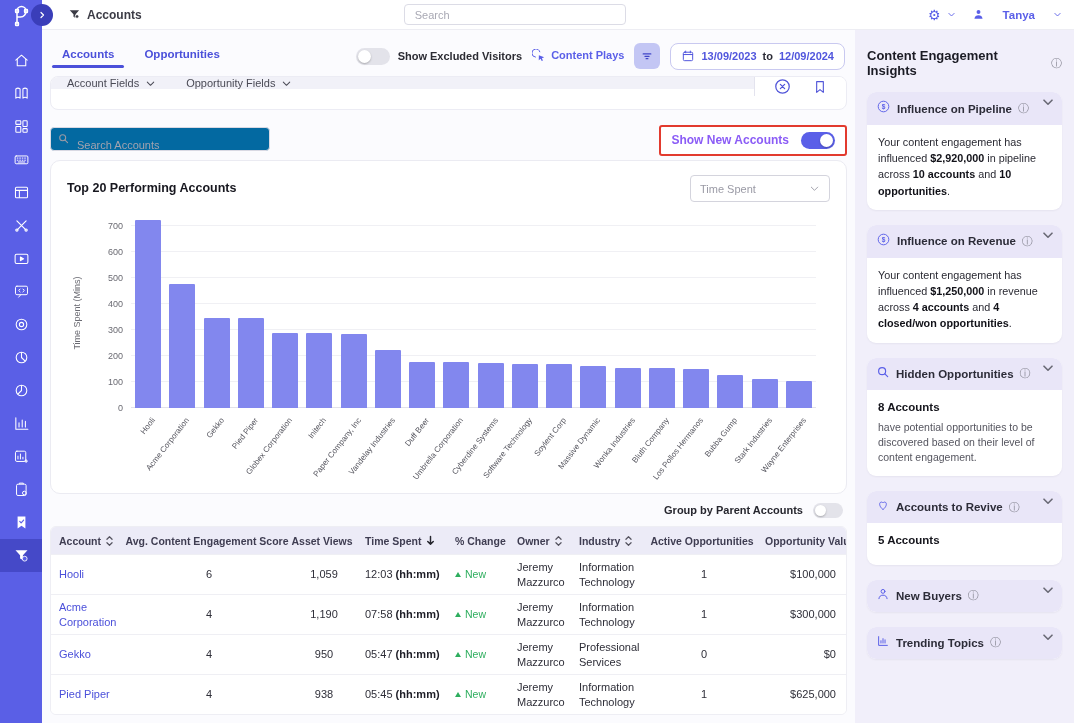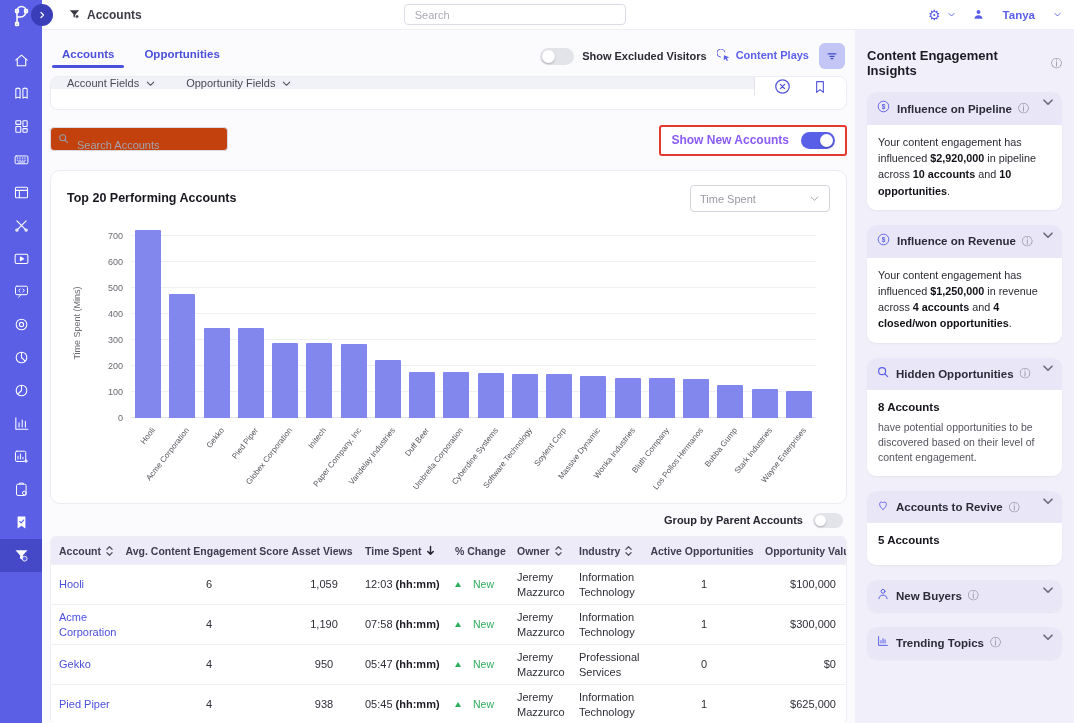--- a/index.html
+++ b/index.html
@@ -49,28 +49,28 @@
   
   .fields-bar{display:flex;align-items:flex-start;height:34px;border-radius:8px;overflow:hidden;border:1px solid #ececf4;background:#fff}
   .fields-left{flex:1;background:#f1f1f8;display:flex;align-items:center;gap:30px;padding:0 16px;font-size:11px;color:#4a4a55}
   .field-dd{display:flex;align-items:center;gap:6px;cursor:pointer}
   .fields-actions{display:flex;align-items:center;gap:20px;padding:0 18px;border-left:1px solid #e3e3ee;background:#fff}
   .icon-btn{background:none;border:none;padding:0;cursor:pointer;display:flex;align-items:center}
 
   
   .search-row{display:flex;align-items:center;justify-content:space-between;margin-top:12px;height:36px}
   .acc-search{position:relative}
-  .acc-search input{width:178px;height:24px;border:1px solid #d9d9e3;border-radius:4px;padding:12px 8px 0 26px;font-size:11px;outline:none;font-family:inherit;background:#c2410c}
+  .acc-search input{width:220px;height:24px;border:1px solid #d9d9e3;border-radius:4px;padding:12px 8px 0 26px;font-size:11px;outline:none;font-family:inherit;background:#0369a1}
   .acc-search input::placeholder{color:#a3a3af}
   .acc-search .mag{position:absolute;left:7px;top:5px}
   .new-acc-box{display:flex;align-items:center;gap:12px;border:2.5px solid #e23a2e;border-radius:3px;padding:5px 10px;background:#fff}
   .new-acc-label{font-size:12px;font-weight:700;color:#8b5cf6}
 
   
-  .chart-card{margin-top:12px;background:#fff;border:1px solid #ebebf2;border-radius:10px;padding:14px 16px 0;height:334px;position:relative}
+  .chart-card{margin-top:2px;background:#fff;border:1px solid #ebebf2;border-radius:10px;padding:14px 16px 0;height:334px;position:relative}
   .chart-head{display:flex;justify-content:space-between;align-items:flex-start}
   .chart-title{font-size:12.5px;font-weight:700;color:#17171f;padding-top:6px}
   .metric-select{width:140px;height:27px;border:1px solid #d4d4dd;border-radius:4px;display:flex;align-items:center;justify-content:space-between;padding:0 9px;font-size:11px;color:#9a9aa5;cursor:pointer;background:#fff}
   .chart-area{position:relative;margin:16px 14px 0 64px;height:190px}
   .gridline{position:absolute;left:0;right:0;height:1px;background:#f0f0f4}
   .gridline.zero{background:#e2e2ea}
   .ytick{position:absolute;right:calc(100% + 8px);transform:translateY(50%);font-size:9px;color:#6a6a72}
   .y-title{position:absolute;left:-54px;top:50%;transform:translate(-50%,-50%) rotate(-90deg);font-size:9px;color:#6a6a72;white-space:nowrap}
   .bar{position:absolute;bottom:0;width:26px;background:#8287ee;border-radius:1px 1px 0 0}
   .x-labels{position:relative;margin:0 14px 0 64px;height:86px}
@@ -84,21 +84,21 @@
   .tbl{background:#fff;border:1px solid #eeeef4;border-radius:6px;overflow:hidden}
   .tbl-grid{display:grid;grid-template-columns:76px 160px 70px 90px 62px 62px 76px 110px 1fr}
   .tbl-header{background:#ecebf7;min-height:27px;align-items:center}
   .th{display:flex;align-items:center;gap:4px;font-size:10.5px;font-weight:700;color:#3f3d52;padding:0 4px 0 8px;white-space:nowrap;cursor:pointer}
   .tbl-row{min-height:40px;border-top:1px solid #efeff4;align-items:center;font-size:11px;color:#2e2e38;background:#fff}
   .td{padding:2px 4px 2px 8px;line-height:1.35}
   .td.center{text-align:center}
   .td.right{text-align:right;padding-right:10px}
   .acc-link{color:#4b50da;cursor:pointer}
   .time-unit{font-weight:700;color:#1d1d26}
-  .chg{display:flex;align-items:center;gap:12px;color:#2eae5e;font-size:10.5px}
+  .chg{display:flex;align-items:center;gap:4px;color:#2eae5e;font-size:10.5px}
   .tri-up{width:0;height:0;border-left:3.5px solid transparent;border-right:3.5px solid transparent;border-bottom:5px solid #2eae5e;display:inline-block}
 
   
   .right-panel{width:219px;flex-shrink:0;background:#f1effa;padding:14px 12px 0;overflow:hidden}
   .panel-title{display:flex;align-items:center;gap:6px;font-size:13px;font-weight:700;color:#1b1b24;margin:4px 0 14px}
   .info-glyph{color:#8a8a96;font-size:11px;font-weight:400}
   .ins-card{background:#fff;border-radius:9px;overflow:hidden;margin-bottom:15px;box-shadow:0 1px 2px rgba(20,20,40,.05)}
   .ins-head{background:#e9e6f8;display:flex;align-items:center;gap:6px;padding:7px 9px;cursor:pointer}
   .ins-head .ttl{font-size:11.5px;font-weight:700;color:#2c2c38}
   .ins-head .chev{margin-left:auto;display:flex;align-items:flex-start;align-self:flex-start}
@@ -281,20 +281,29 @@
                   <path d="M12.5 4.5A6.5 6.5 0 1 0 5.5 13"></path>
                   <path d="M11 10l8.5 3.2-3.7 1.4 1.7 3.7-2 .9-1.7-3.7-3 2.6z" fill="#5a5fe8" stroke="none"></path>
                 </svg>
               <span>Content Plays</span>
             </div>
             <button class="filter-btn">
               <svg width="14" height="14" viewBox="0 0 24 24" fill="none" stroke="#4146c8" stroke-width="2.2" stroke-linecap="round">
                   <path d="M5.5 8.5h13M8.5 12.5h7M10.5 16.5h3"></path>
                 </svg>
             </button>
+            <div class="date-btn">
+              <svg width="14" height="14" viewBox="0 0 24 24" fill="none" stroke="#5156dd" stroke-width="1.7" stroke-linecap="round">
+                  <rect x="4" y="5.5" width="16" height="14.5" rx="2"></rect>
+                  <path d="M4 9.5h16M8 3.5v3M16 3.5v3"></path>
+                </svg>
+              <span>13/09/2023</span>
+              <span class="date-join">to</span>
+              <span>12/09/2024</span>
+            </div>
           </div>
         </div>
 
         <div class="fields-bar">
           <div class="fields-left">
             <div class="field-dd">
               <span>Account Fields</span>
               <svg width="11" height="11" viewBox="0 0 24 24" fill="none" stroke="#4a4a55" stroke-width="2.2" stroke-linecap="round" stroke-linejoin="round">
                   <path d="M5 9l7 7 7-7"></path>
                 </svg>

